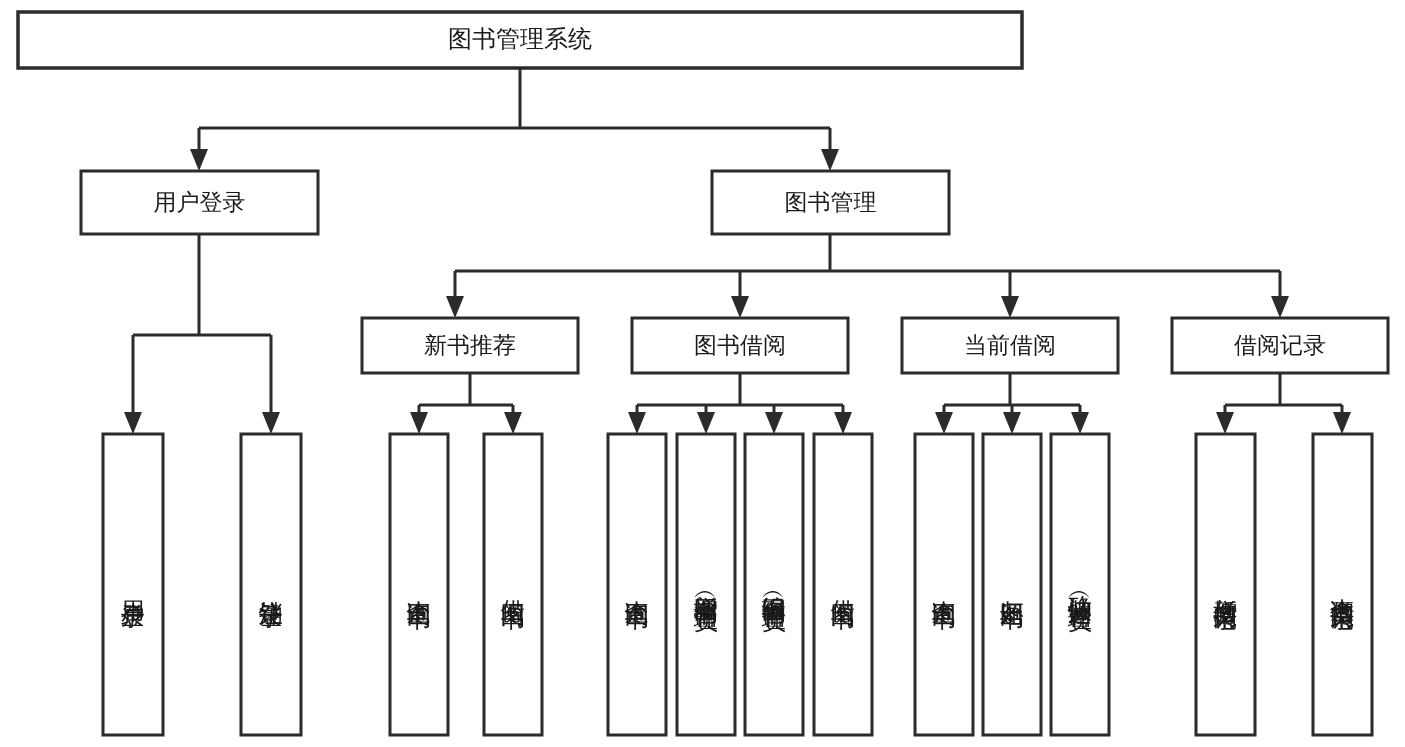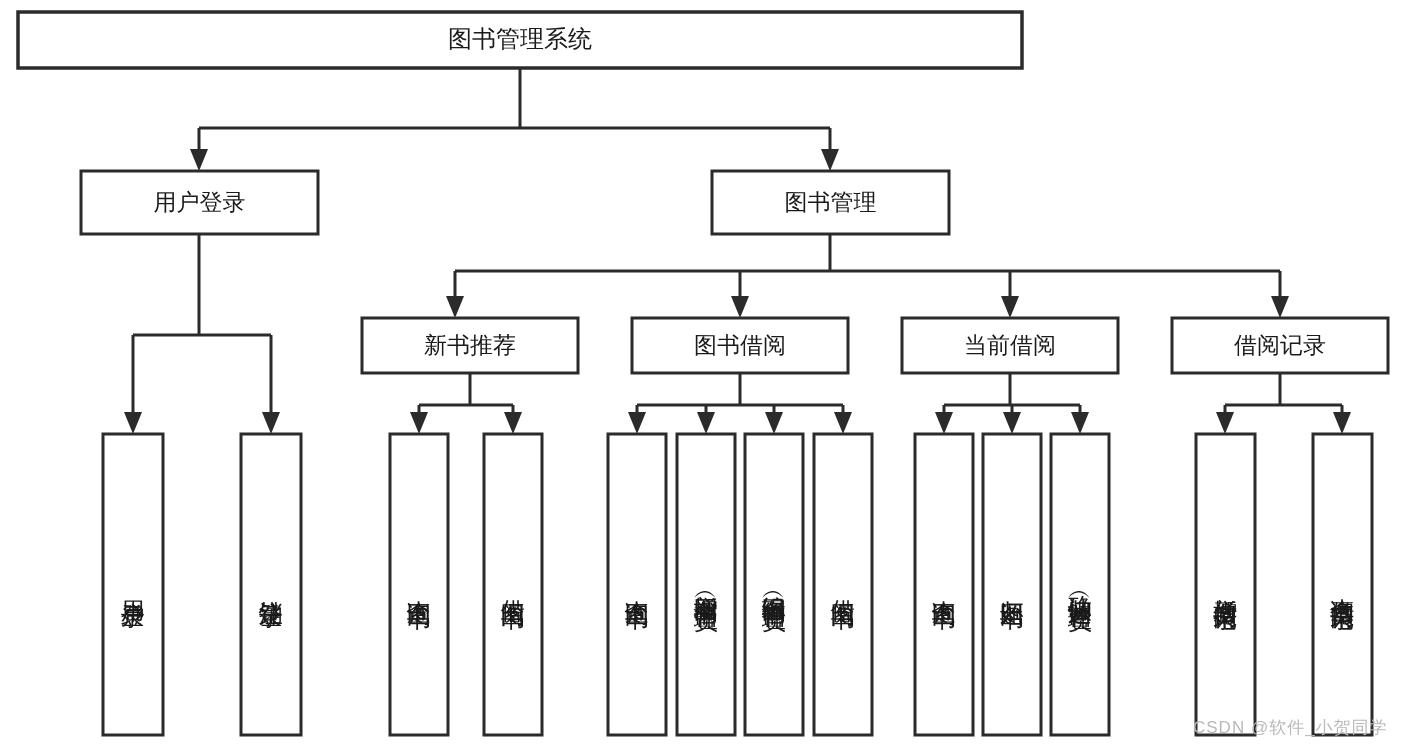--- a/index.html
+++ b/index.html
@@ -197,15 +197,14 @@
         <span class="leaf-label">确认归还（管理员）</span>
       </div>
       <div class="leaf-label-wrap" style="left: 1196px; top: 434px; width: 59px; height: 301px;">
         <span class="leaf-label">新增借阅记录</span>
       </div>
       <div class="leaf-label-wrap" style="left: 1313px; top: 434px; width: 59px; height: 301px;">
         <span class="leaf-label">查询借阅记录</span>
       </div>
     </div>
 
-  <div class="watermark" style="left: 1193px; top: 716px;">CSDN @软件_小贺同学</div>
 
 </div>
 
 </body></html>

